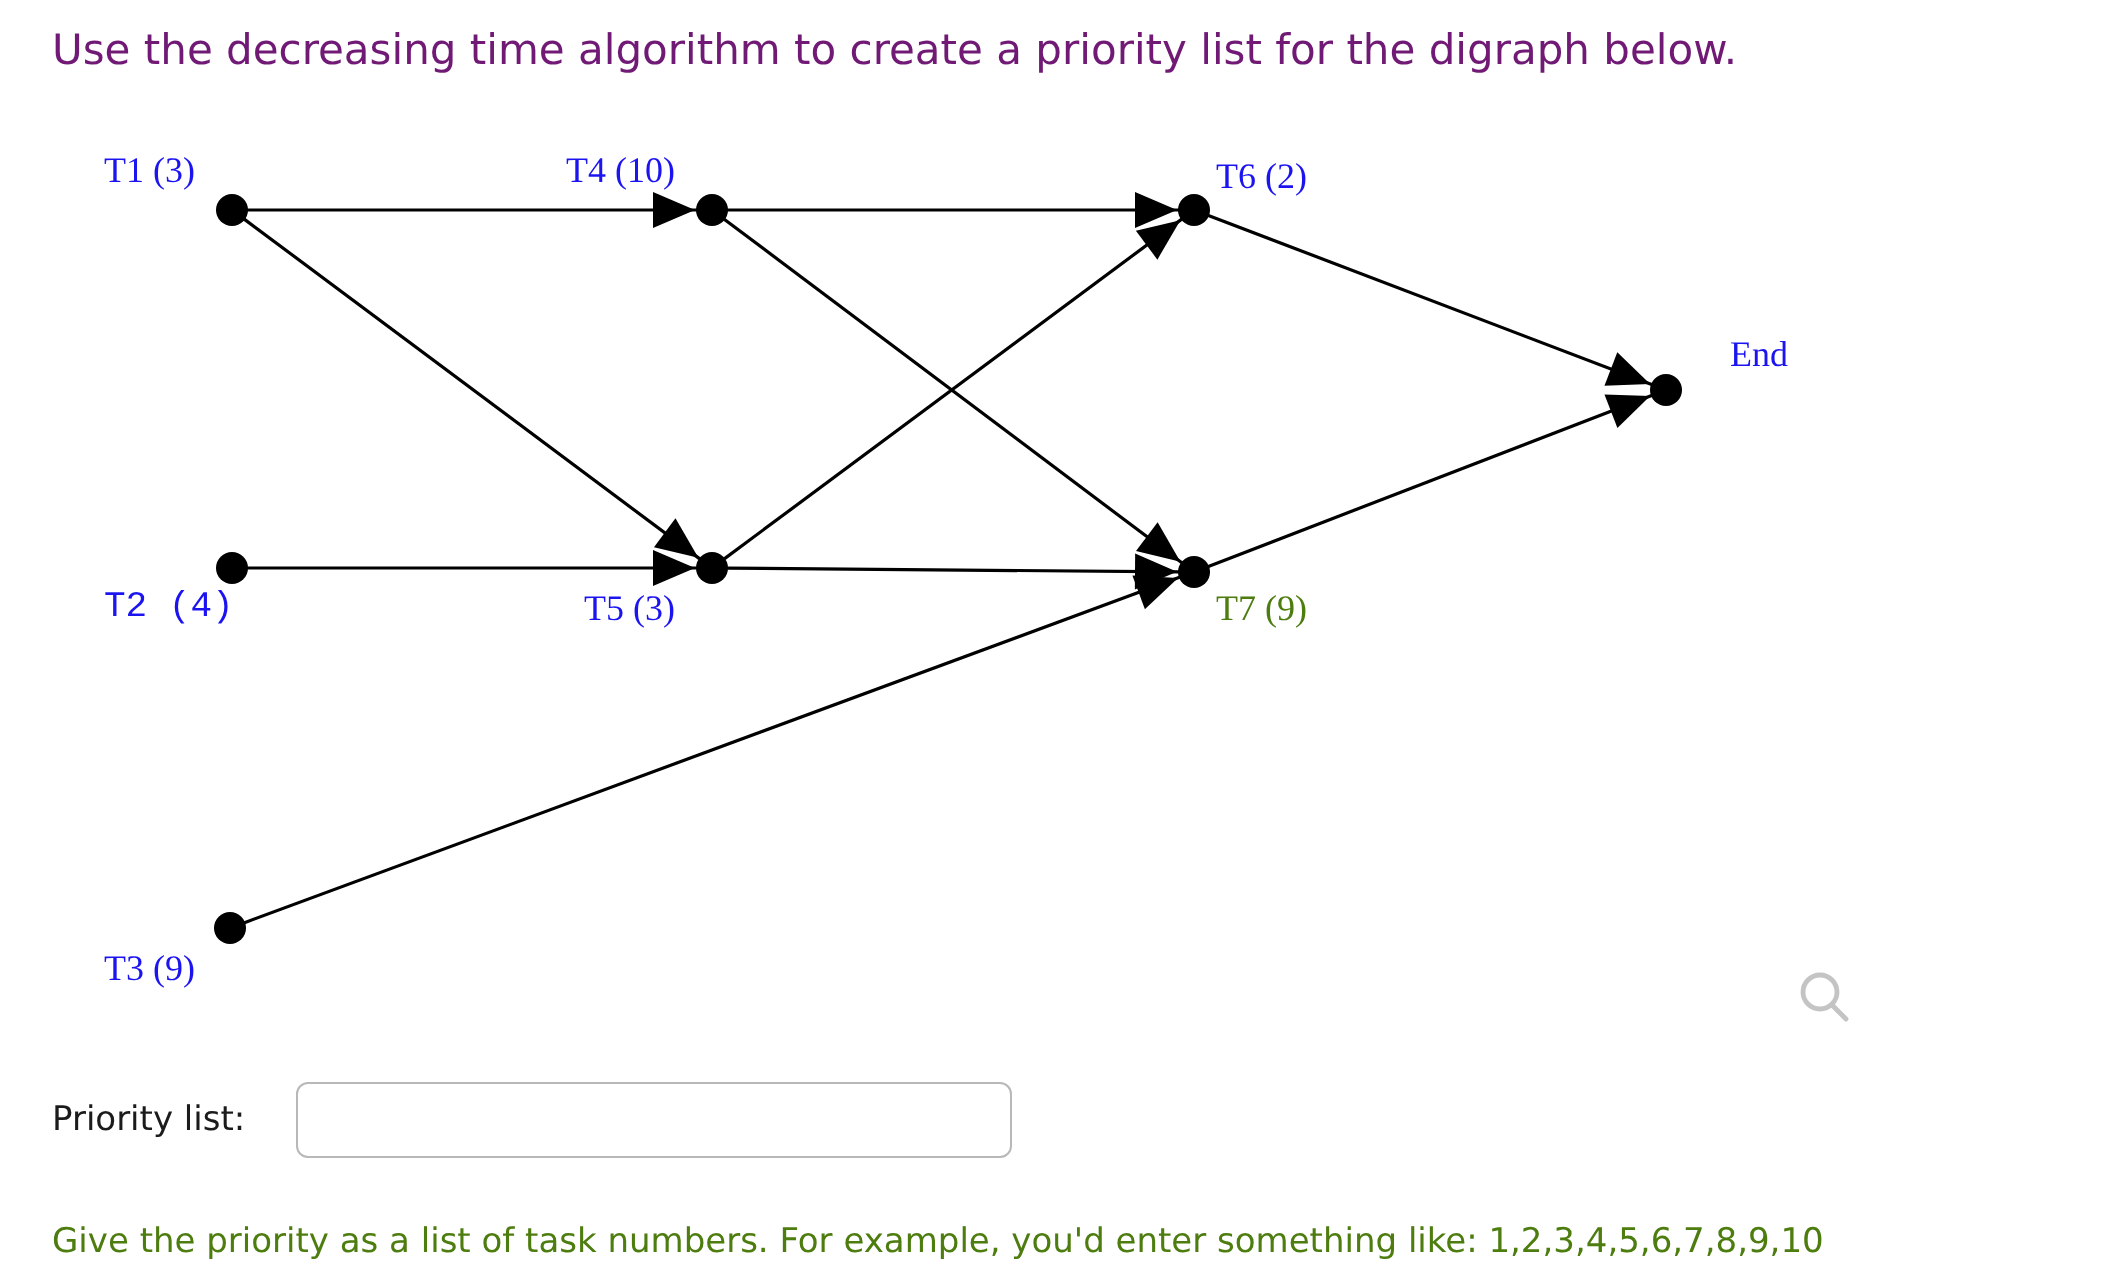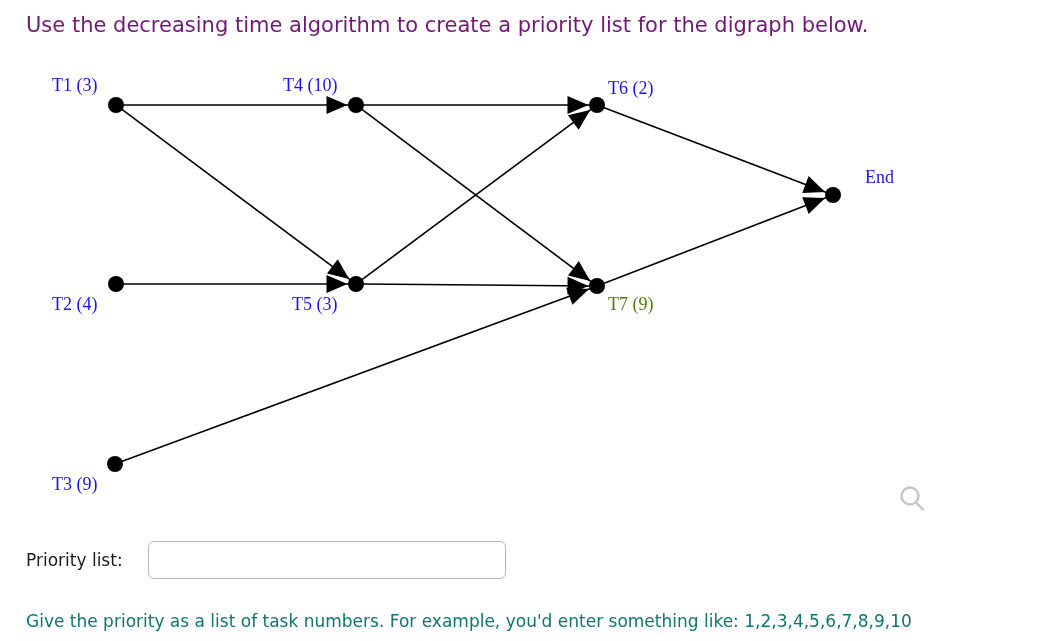--- a/index.html
+++ b/index.html
@@ -77,21 +77,21 @@
     color: #1b1b1b;
     padding: 0 8px;
     outline: none;
   }
   #hint-text {
     position: absolute;
     left: 26px;
     top: 609px;
     font-size: 17px;
     line-height: 24px;
-    color: #0f766e;
+    color: #4d7c0f;
     white-space: nowrap;
   }
 </style>
 </head>
 <body>
 
 <div class="prompt-text">Use the decreasing time algorithm to create a priority list for the digraph below.</div>
 
 <div id="digraph-area">
   <svg id="digraph-svg" width="1061" height="465">
@@ -121,21 +121,21 @@
       <circle cx="833" cy="140" r="8" fill="#000000"></circle>
       <circle cx="116" cy="229" r="8" fill="#000000"></circle>
       <circle cx="356" cy="229" r="8" fill="#000000"></circle>
       <circle cx="597" cy="231" r="8" fill="#000000"></circle>
       <circle cx="115" cy="409" r="8" fill="#000000"></circle>
     </svg>
 <div class="node-label" style="left: 52px; top: 21px; color: rgb(27, 20, 240);">T1 (3)</div>
     <div class="node-label" style="left: 283px; top: 21px; color: rgb(27, 20, 240); text-align: center;">T4 (10)</div>
     <div class="node-label" style="left: 608px; top: 24px; color: rgb(27, 20, 240);">T6 (2)</div>
     <div class="node-label" style="left: 845px; top: 113px; color: rgb(27, 20, 240); margin-left: 20px;">End</div>
-    <div class="node-label" style="left: 52px; top: 240px; color: rgb(27, 20, 240);">T2 (4)</div>
+    <div class="node-label" style="left: 52px; top: 240px; color: rgb(27, 20, 240); font-family: Liberation Mono, monospace;">T2 (4)</div>
     <div class="node-label" style="left: 292px; top: 240px; color: rgb(27, 20, 240);">T5 (3)</div>
     <div class="node-label" style="left: 608px; top: 240px; color: #4d7c0f;">T7 (9)</div>
     <div class="node-label" style="left: 52px; top: 420px; color: rgb(27, 20, 240);">T3 (9)</div>
   </div>
 
 <svg id="magnifier-icon" viewBox="0 0 34 34">
   <circle cx="14" cy="13" r="8.5" fill="none" stroke="#c4c4c4" stroke-width="2.4"></circle>
   <line x1="20" y1="19.5" x2="27" y2="26.5" stroke="#c4c4c4" stroke-width="2.4" stroke-linecap="round"></line>
 </svg>
 

